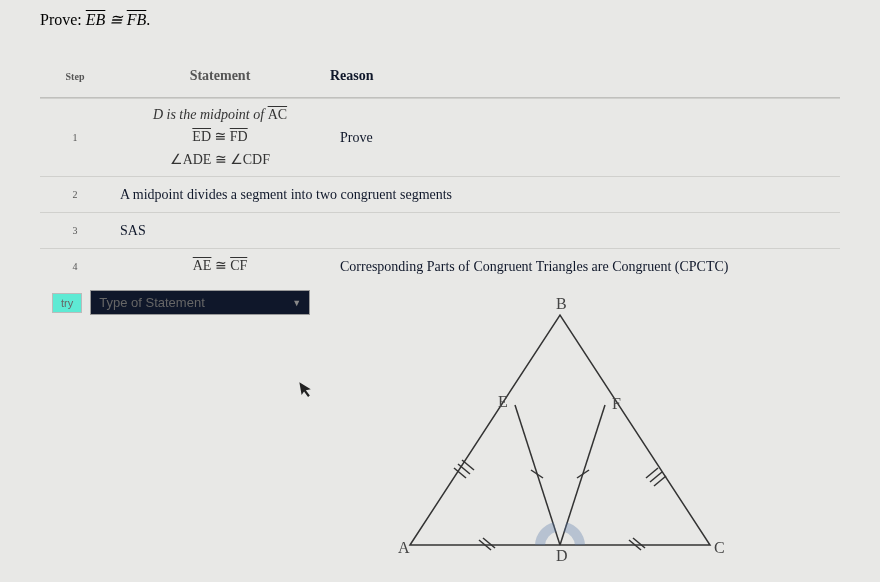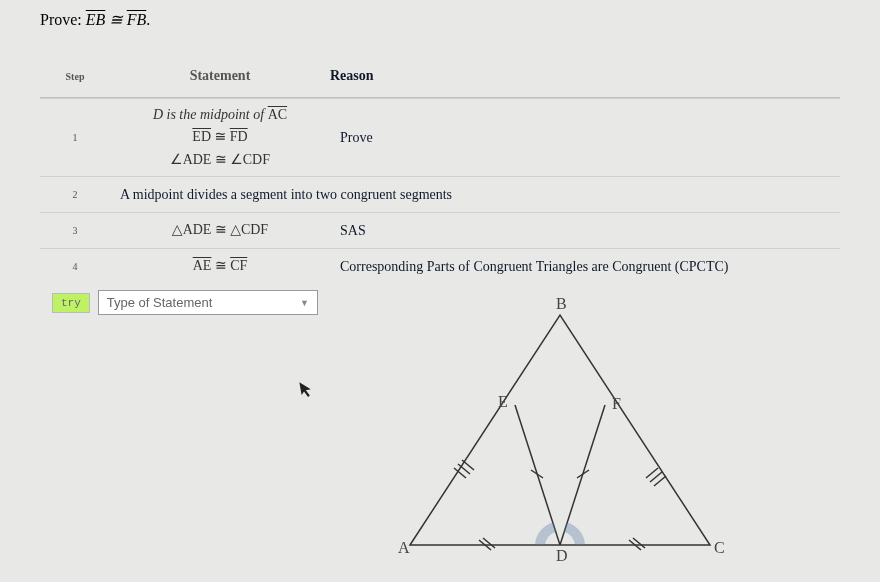--- a/index.html
+++ b/index.html
@@ -46,32 +46,32 @@
 .col-reason { flex: 1; text-align: left; font-size: 14px; color: #0f172a; padding-left: 10px;}
 .col-stmt .math { }
 .stmt-line { line-height: 1.6; }
 .try-row {
   display: flex;
   align-items: center;
   margin-top: 6px;
 }
 .try-btn {
   border: 1px solid #bbb;
-  background: #bef264;
+  background: #5eead4;
   padding: 3px 8px;
   font-size: 11px;
   color: #666;
   margin-left: 12px;
   margin-right: 8px;
-  font-family: Liberation Mono, monospace;
+  font-family: Liberation Sans, sans-serif;
   cursor: pointer;
 }
 .type-select {
   border: 1px solid #999;
-  background: #ffffff;
+  background: #0f172a;
   padding: 4px 8px;
   font-size: 13px;
   color: #666;
   width: 220px;
   display: flex;
   justify-content: space-between;
   align-items: center;
   font-family: Arial, sans-serif;
   cursor: pointer;
 }
@@ -124,23 +124,20 @@
           <div class="stmt-line"><span class="math">∠ADE ≅ ∠CDF</span></div>
         </div>
         <div class="col col-reason">Prove</div>
       </div>
       <div class="row">
         <div class="col col-step">2</div>
         <div class="col col-reason">A midpoint divides a segment into two congruent segments</div>
       </div>
       <div class="row">
         <div class="col col-step">3</div>
-        <div class="col col-stmt">
-          <div class="stmt-line"><span class="math">△ADE ≅ △CDF</span></div>
-        </div>
         <div class="col col-reason">SAS</div>
       </div>
       <div class="row">
         <div class="col col-step">4</div>
         <div class="col col-stmt">
           <div class="stmt-line"><span class="math"><span class="overline">AE</span> ≅ <span class="overline">CF</span></span></div>
         </div>
         <div class="col col-reason">Corresponding Parts of Congruent Triangles are Congruent (CPCTC)</div>
       </div>
     </div>

